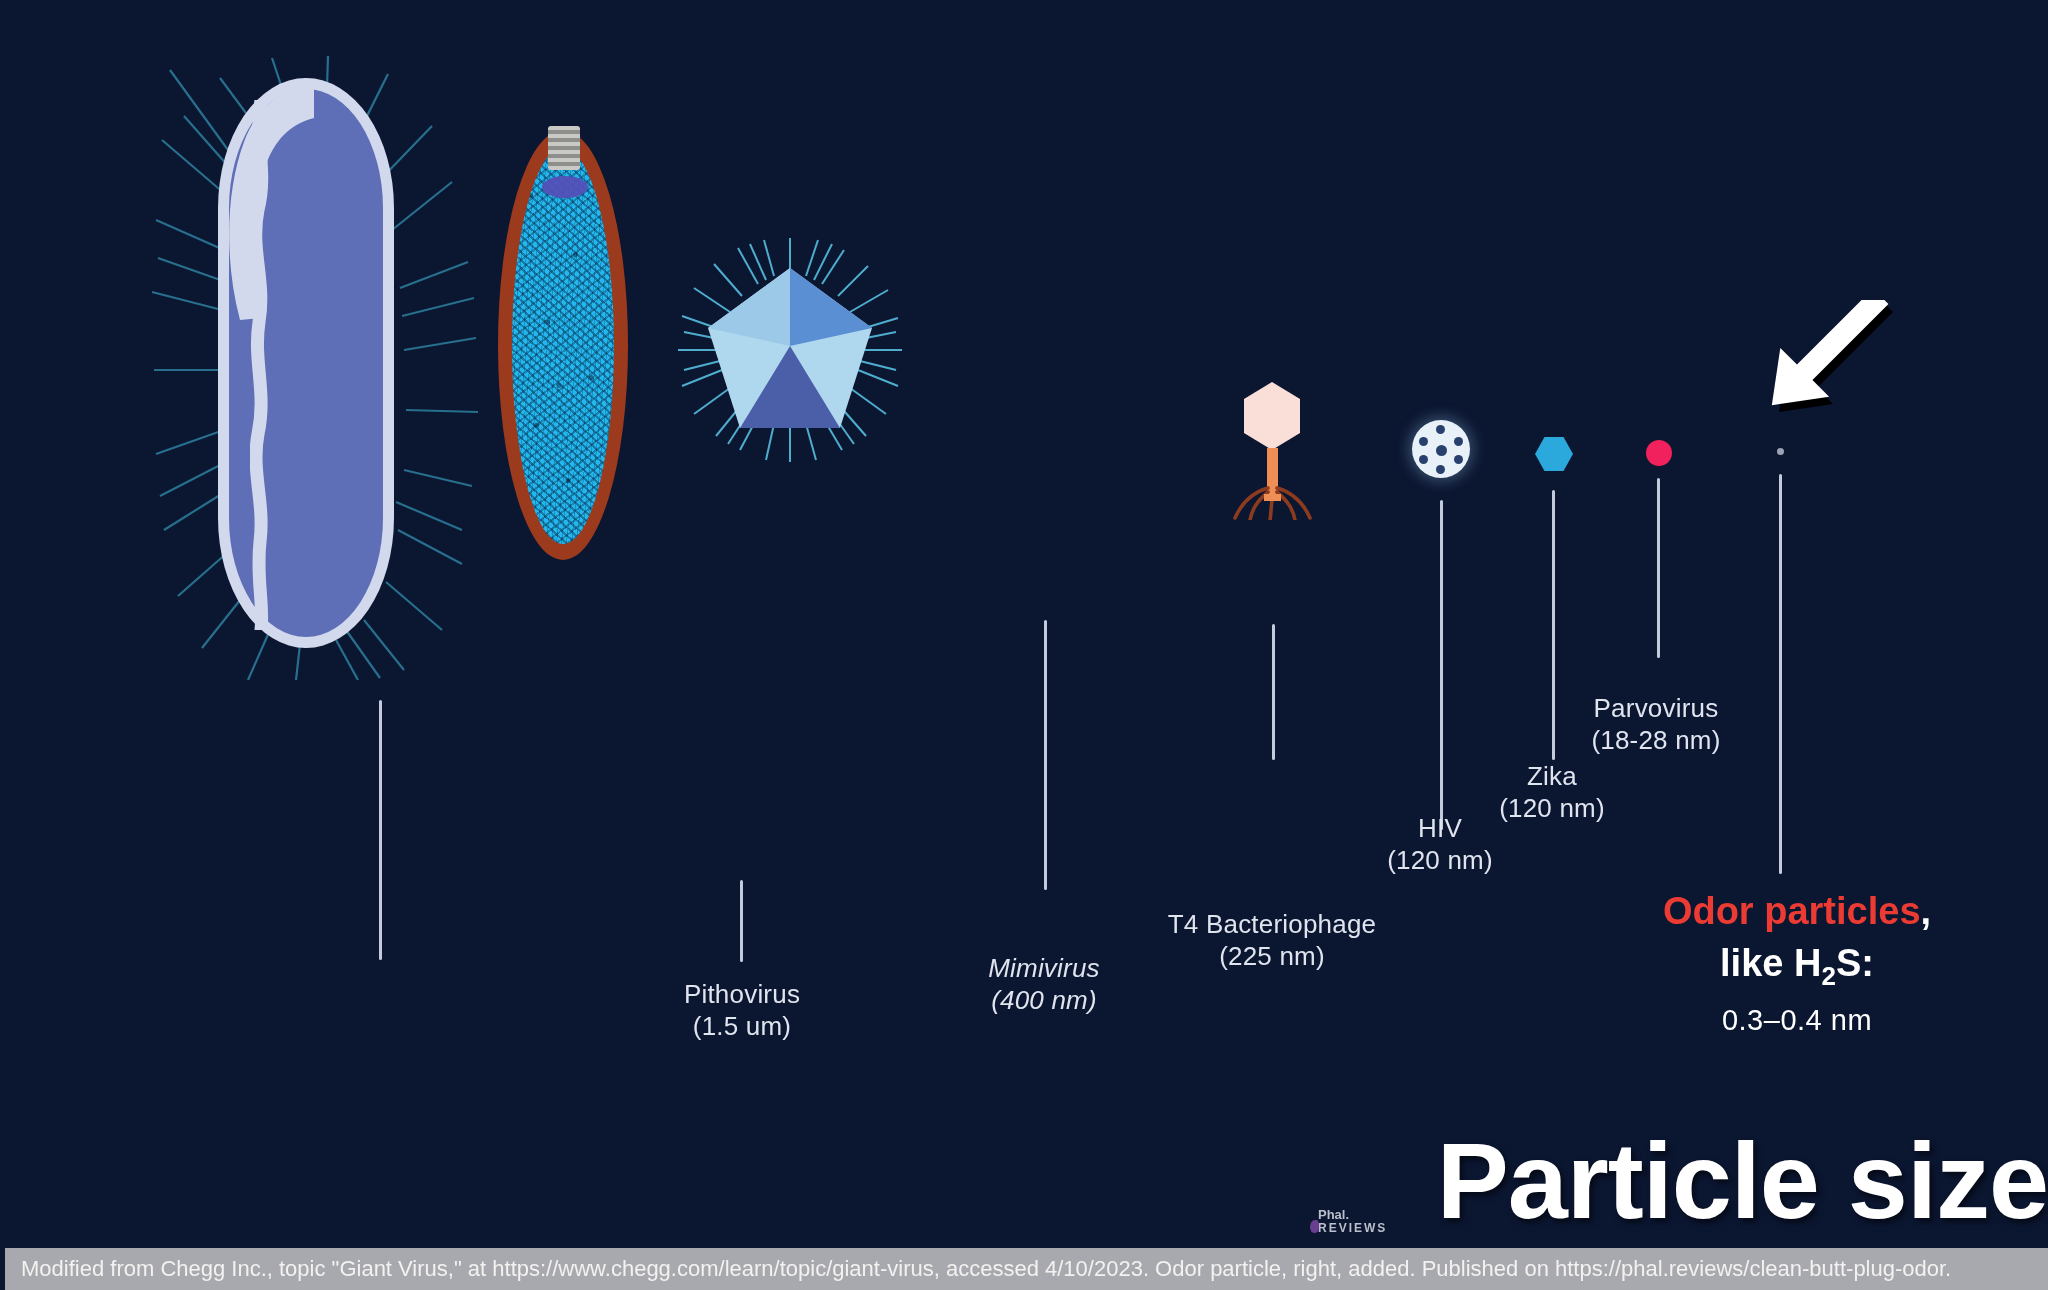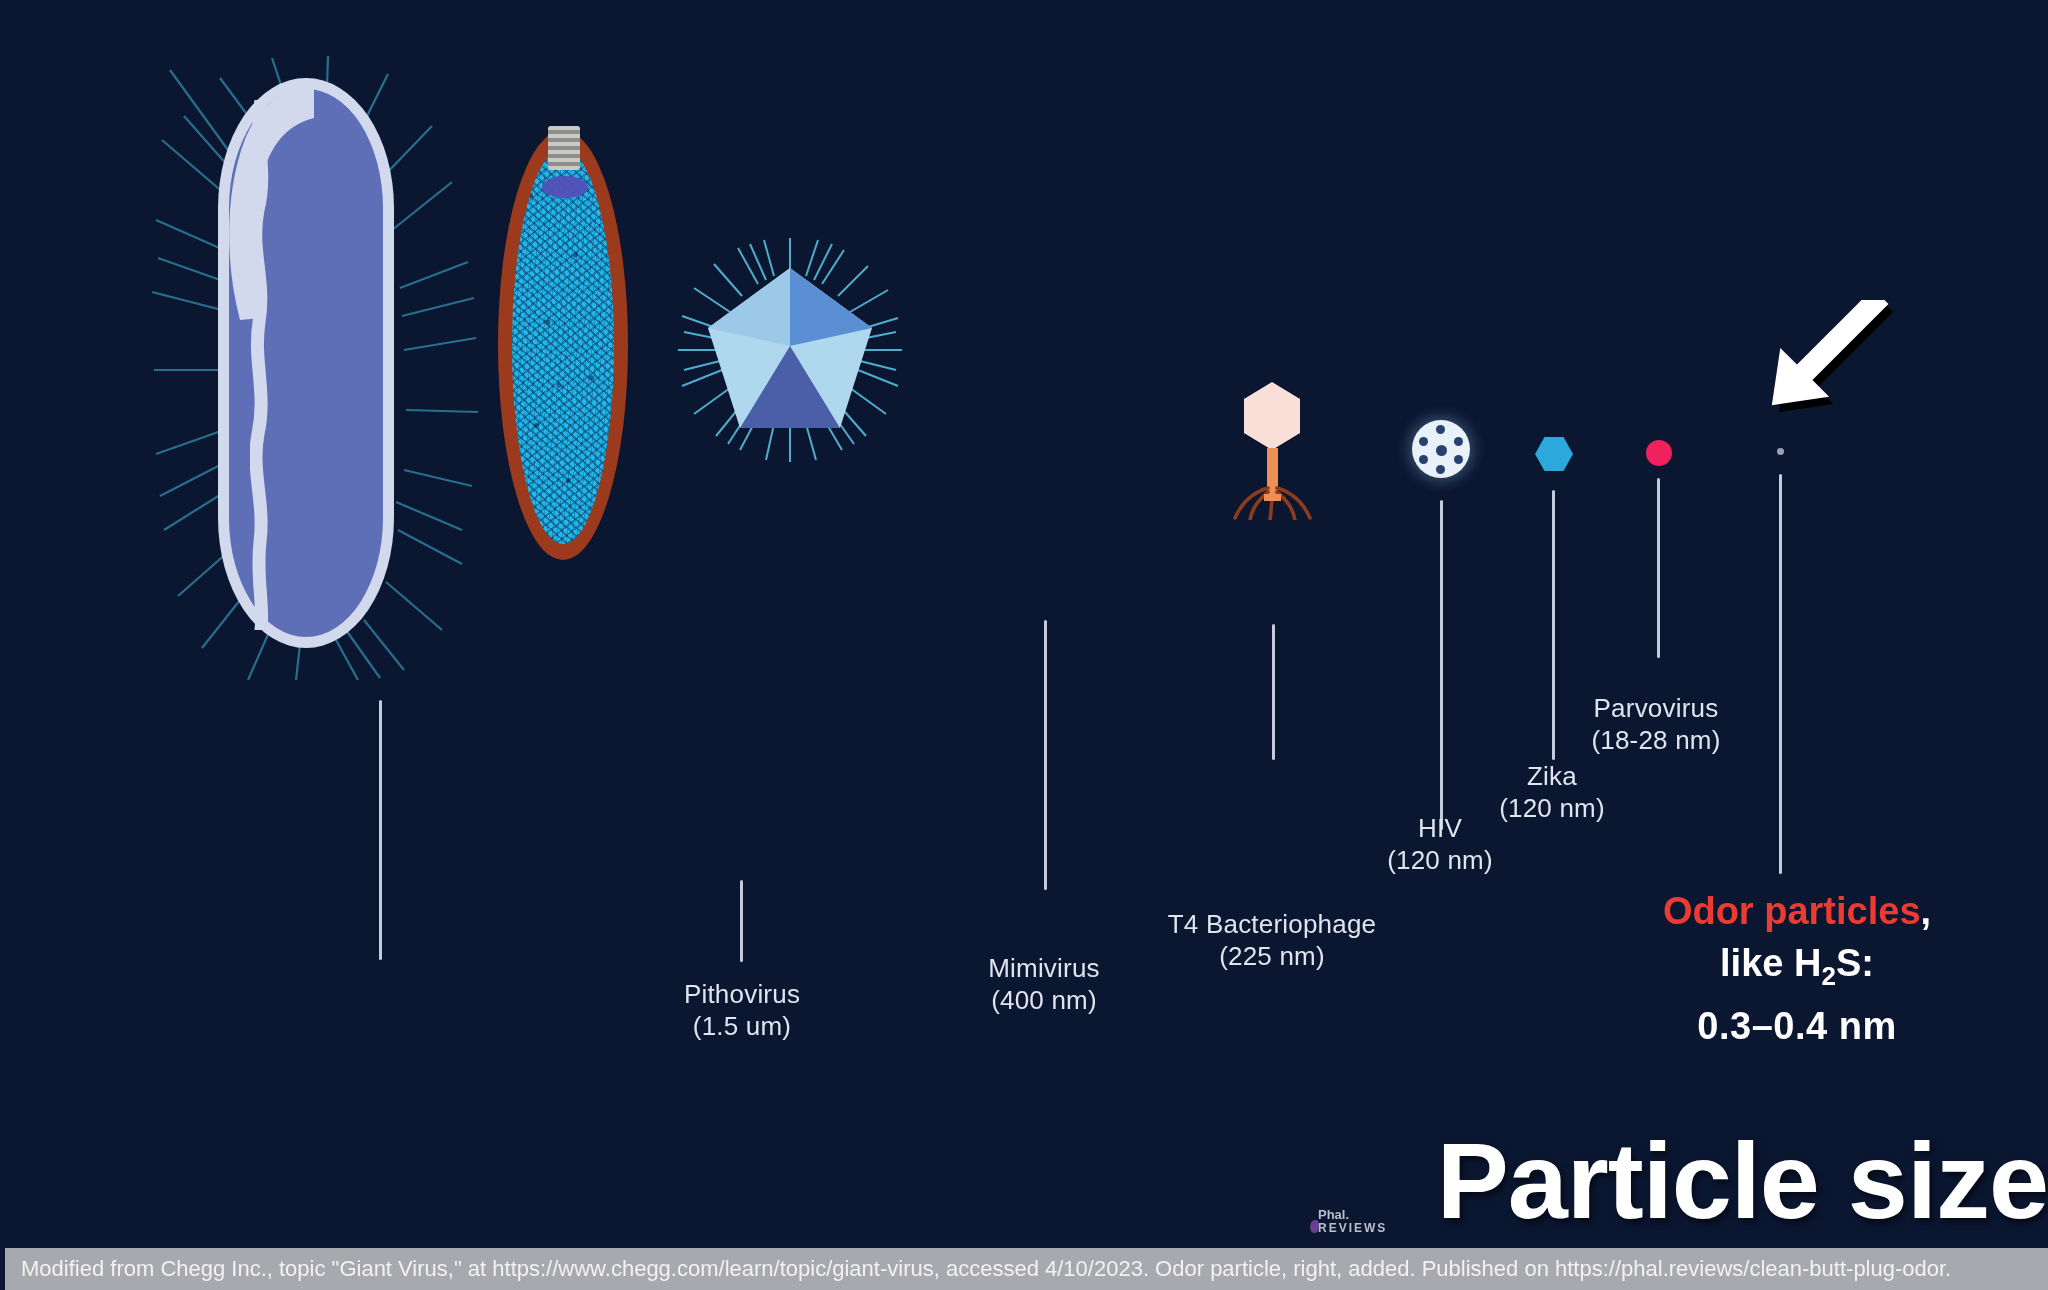--- a/index.html
+++ b/index.html
@@ -111,21 +111,21 @@
   .odor-text{
     position:absolute;left:1612px;top:888px;width:370px;text-align:center;
     line-height:1.22;
   }
   .odor-l1{
     font-size:38px;font-weight:bold;color:#ffffff;
   }
   .odor-l1 .red{color:#ec3b33;}
   .odor-l2{font-size:38px;font-weight:bold;color:#ffffff;margin-top:6px;}
   .odor-l2 sub{font-size:26px;}
-  .odor-l3{font-size:38px;font-weight:bold;color:#ffffff;margin-top:10px;letter-spacing:.5px;}
+  .odor-l3{font-size:29px;font-weight:normal;color:#ffffff;margin-top:10px;letter-spacing:.5px;}
 
   
   .title{
     position:absolute;left:0;right:0;top:1118px;text-align:right;
     font-size:108px;font-weight:bold;color:#ffffff;letter-spacing:-1px;
     text-shadow:3px 4px 6px rgba(0,0,0,.55);
   }
 
   
   .watermark{
@@ -251,21 +251,21 @@
       </g>
     </svg>
     <svg style="position:absolute;left:0;top:0;width:200px;height:200px" viewBox="0 0 200 200">
       <polygon points="100,18 182,78 150,178 50,178 18,78" fill="#afd8ef"></polygon>
       <polygon points="100,18 182,78 100,96" fill="#5a8fd4"></polygon>
       <polygon points="100,96 150,178 50,178" fill="#4a5fa8"></polygon>
       <polygon points="100,18 18,78 100,96" fill="#9cc9e8"></polygon>
     </svg>
   </div>
   <div class="leader" style="left:1044px;top:620px;height:270px;"></div>
-  <div class="lbl" style="left:894px;top:952px;width:300px;">
+  <div class="lbl" style="left:894px;top:952px;width:300px;font-style:italic;">
     <span>Mimivirus</span>
     <span class="l2">(400 nm)</span>
   </div>
 
   <div class="phage-wrap">
     <svg viewBox="0 0 100 140" style="width:100px;height:140px">
       <polygon points="50,2 78,19 78,53 50,70 22,53 22,19" fill="#fadfd9"></polygon>
       <rect x="45" y="68" width="11" height="52" fill="#ef8e55"></rect>
       <g stroke="#8c3b1e" stroke-width="3.6" fill="none" stroke-linecap="round">
         <path d="M46 108 C32 112 20 122 13 138"></path>

